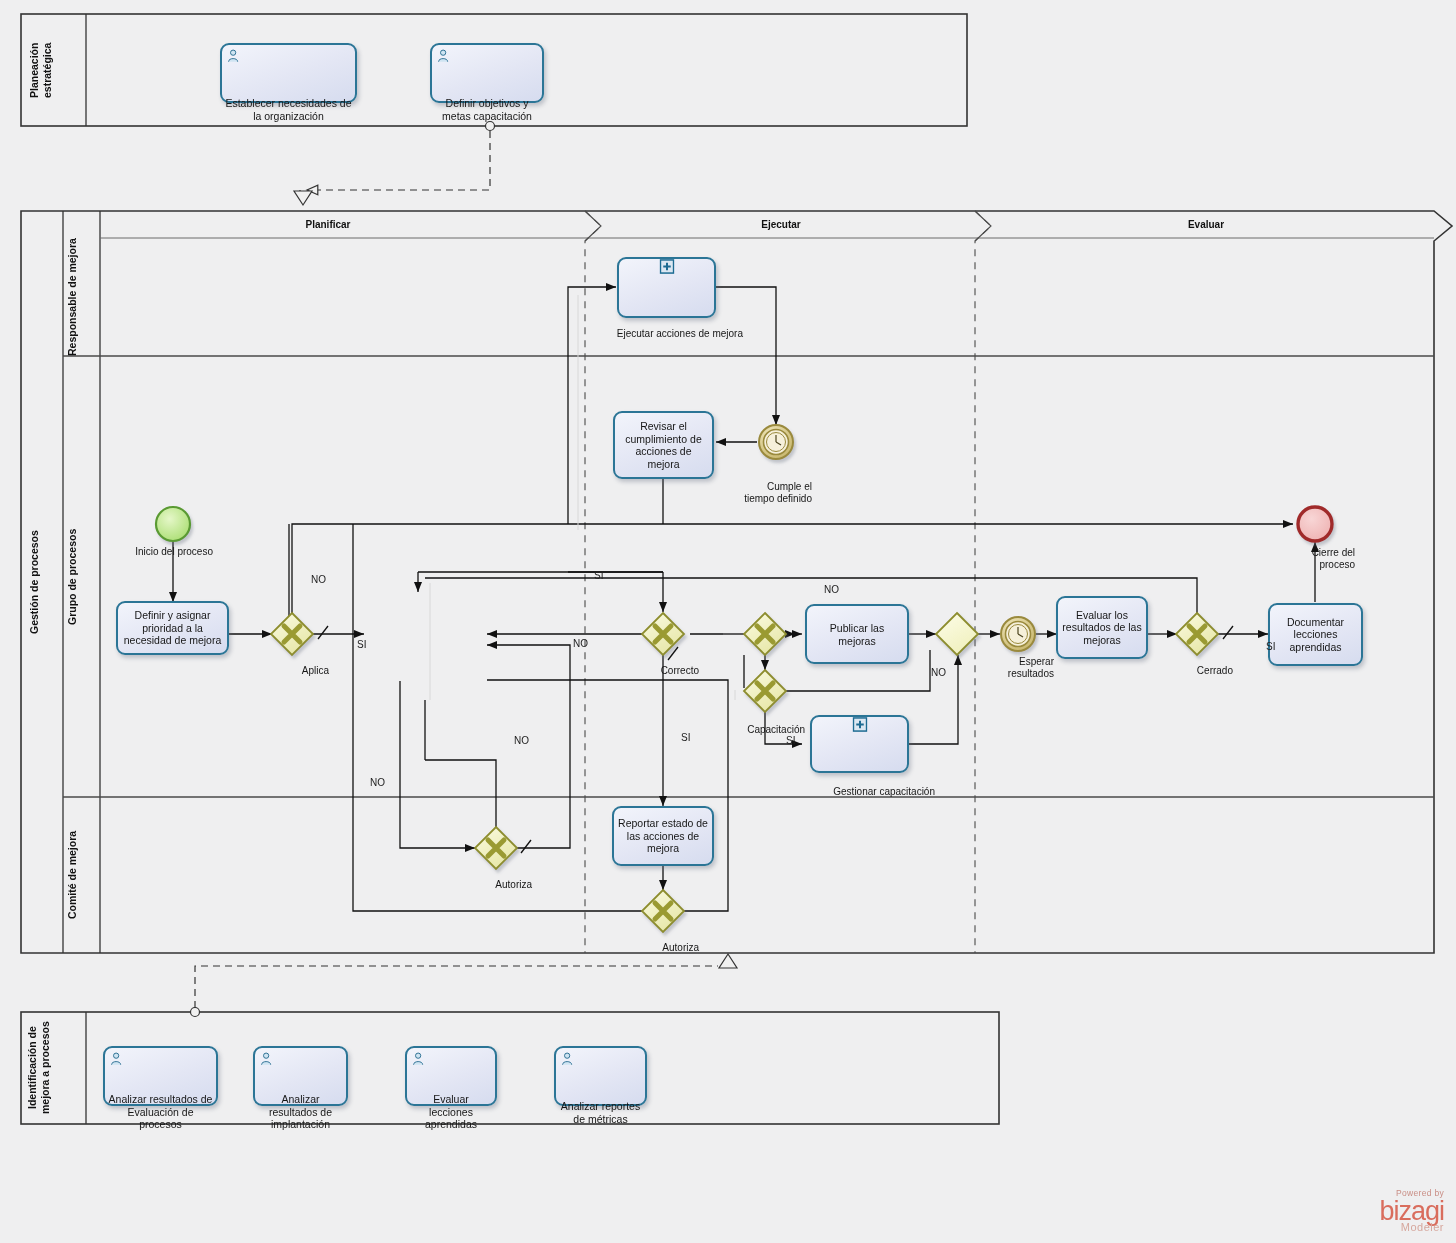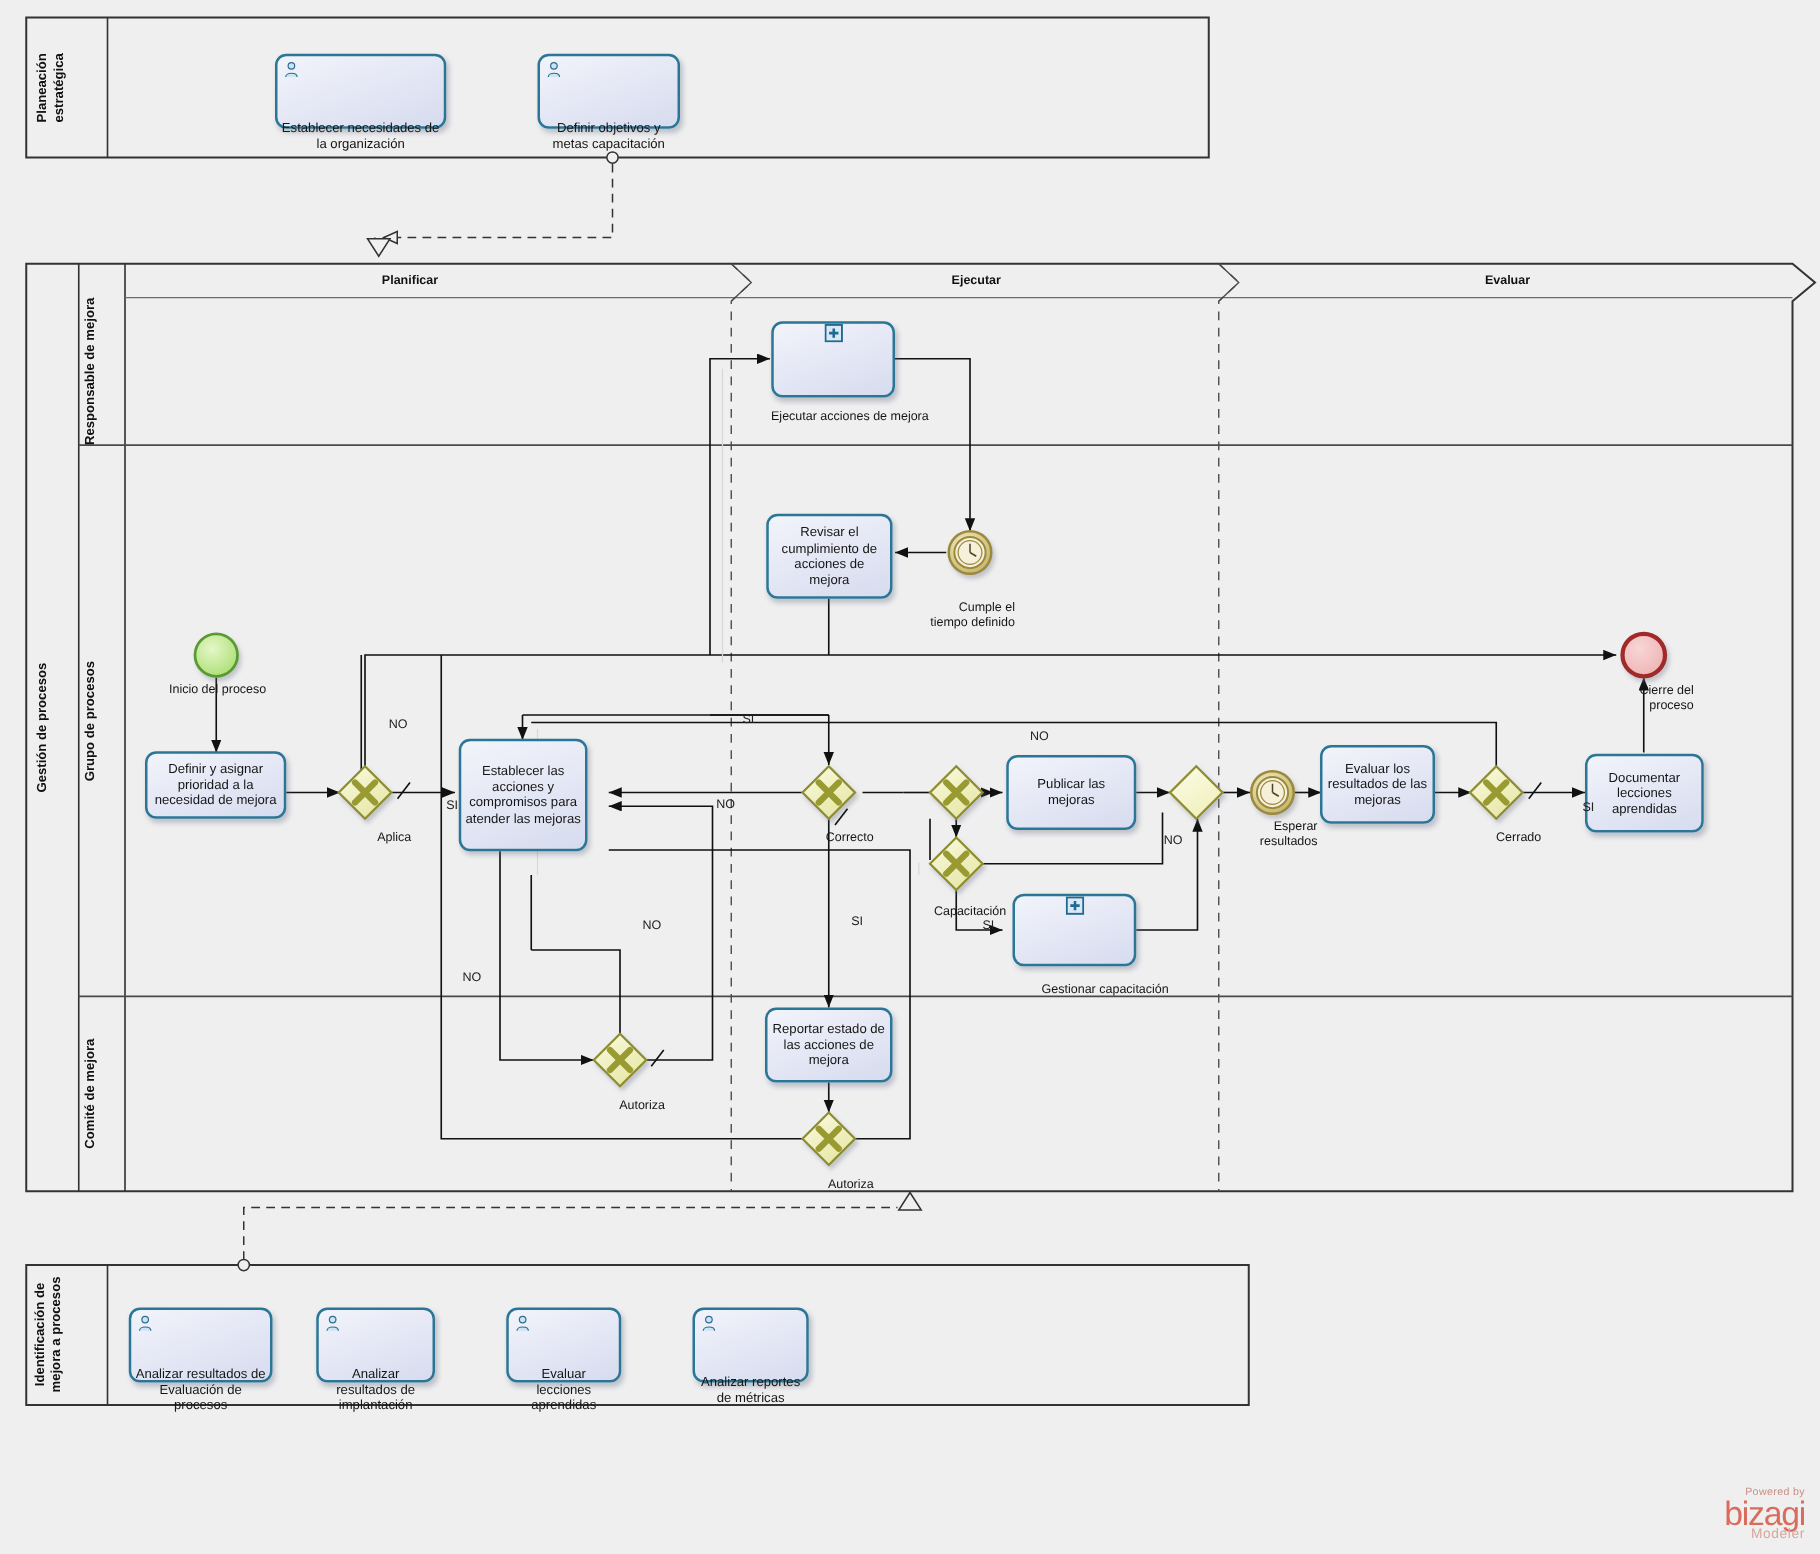--- a/index.html
+++ b/index.html
@@ -323,23 +323,20 @@
 <div class="evtlbl" style="left:591px;top:328px;width:152px;">Ejecutar acciones de mejora</div>
 
 <div class="taskbox" style="left:613px;top:411px;width:101px;height:68px;">
   <div class="ttxt">Revisar el cumplimiento de acciones de mejora</div>
 </div>
 
 <div class="taskbox" style="left:116px;top:601px;width:113px;height:54px;">
   <div class="ttxt">Definir y asignar prioridad a la necesidad de mejora</div>
 </div>
 
-<div class="taskbox" style="left:367px;top:591px;width:103px;height:90px;">
-  <div class="ttxt">Establecer las acciones y compromisos para atender las mejoras</div>
-</div>
 
 <div class="taskbox" style="left:805px;top:604px;width:104px;height:60px;">
   <div class="ttxt">Publicar las mejoras</div>
 </div>
 
 <div class="taskbox" style="left:1056px;top:596px;width:92px;height:63px;">
   <div class="ttxt">Evaluar los resultados de las mejoras</div>
 </div>
 
 <div class="taskbox" style="left:1268px;top:603px;width:95px;height:63px;">

